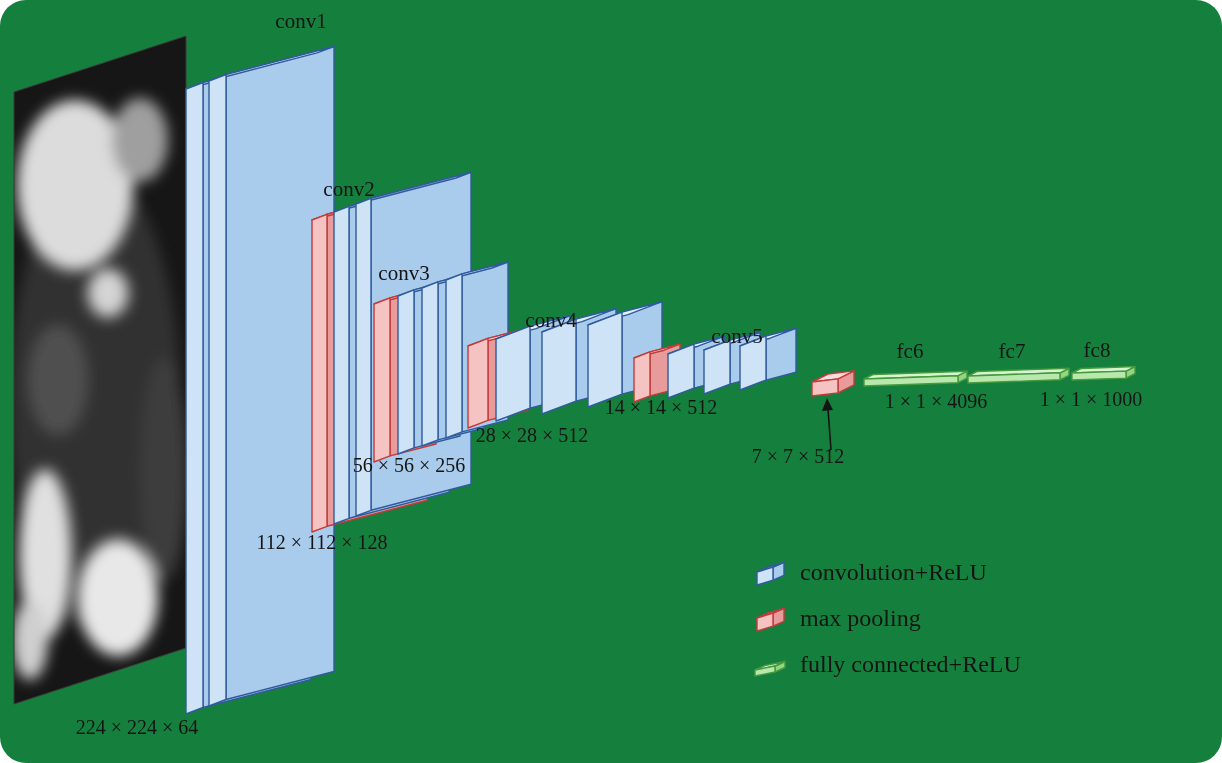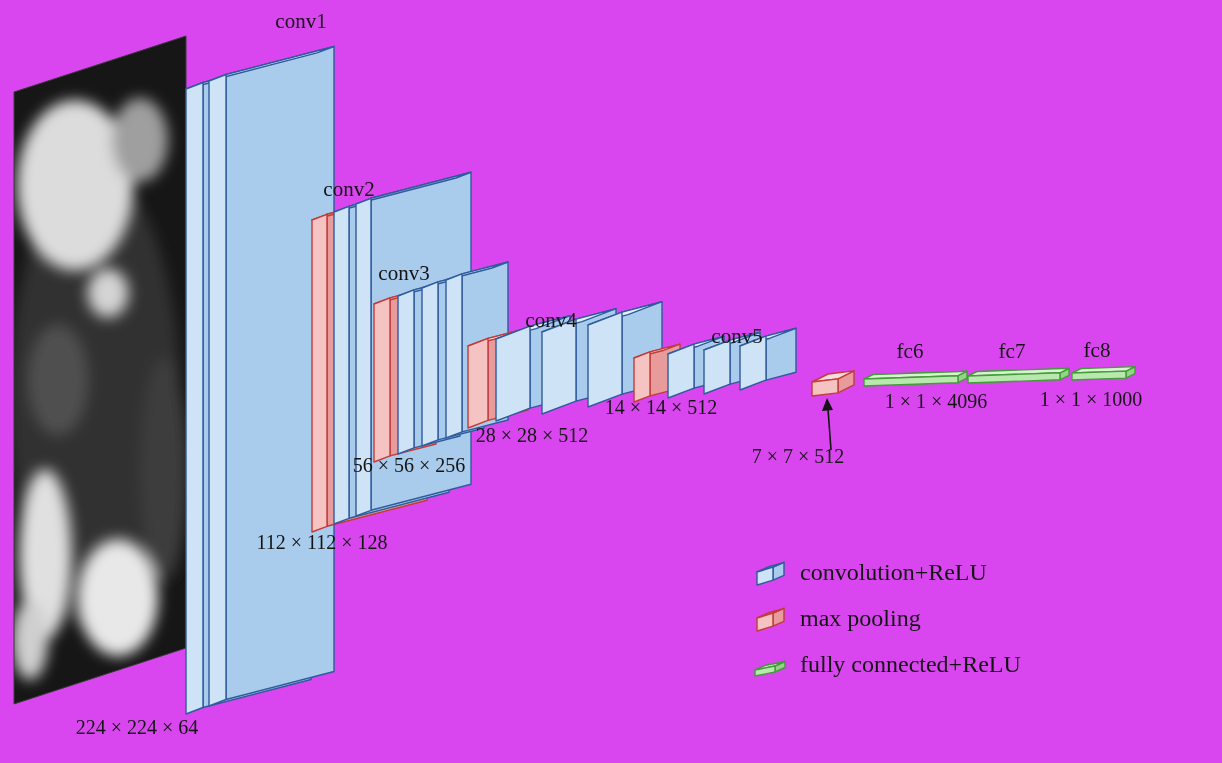--- a/index.html
+++ b/index.html
@@ -1,21 +1,22 @@
 <!DOCTYPE html>
 <html><head>
 <meta charset="utf-8">
 <style>
   html,body{margin:0;padding:0;background:#ffffff;}
   .stage{
     position:relative;
     width:1222px;height:763px;
-    background:#d946ef;
+    background:#15803d;
     overflow:hidden;
     font-family:"Liberation Serif", serif;
+    border-radius:26px;
   }
   svg{display:block;width:100%;height:100%;}
   text{fill:#141414;}
   .layer-lbl{font:400 21px "Liberation Serif", serif; text-anchor:middle;}
   .size-lbl{font:400 20px "Liberation Serif", serif; text-anchor:middle;}
   .legend-lbl{font:400 24px "Liberation Serif", serif; text-anchor:start;}
 </style>
 </head>
 <body>
 

